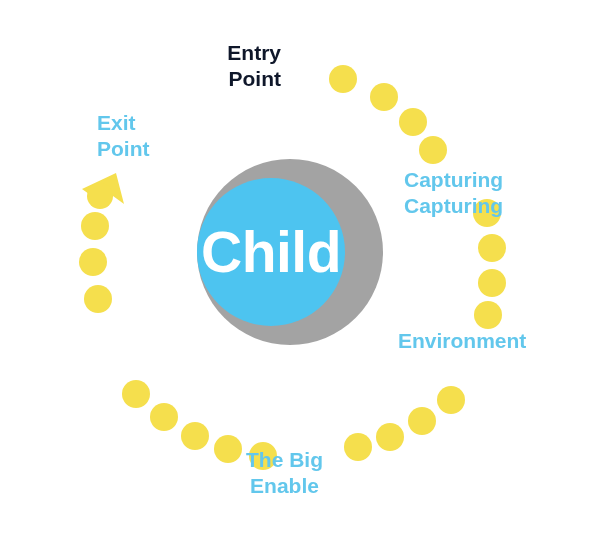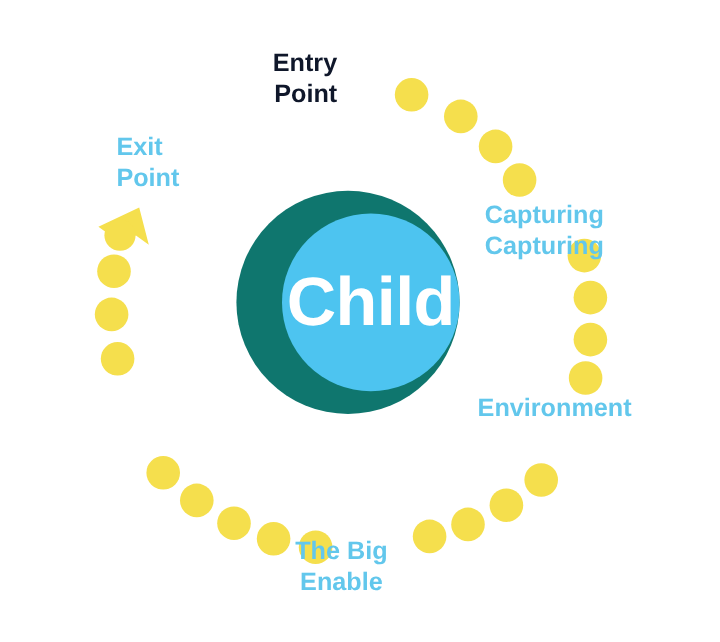--- a/index.html
+++ b/index.html
@@ -37,24 +37,24 @@
     width: 46px;
     height: 42px;
   }
   #center-circle {
     position: absolute;
     left: 197px;
     top: 159px;
     width: 186px;
     height: 186px;
     border-radius: 50%;
-    background: #0f766e;
+    background: #a3a3a3;
     display: flex;
     align-items: center;
-    justify-content: flex-end;
+    justify-content: flex-start;
   }
   #center-inner {
     width: 148px;
     height: 148px;
     border-radius: 50%;
     background: #4dc4f0;
     display: flex;
     align-items: center;
     justify-content: center;
   }

